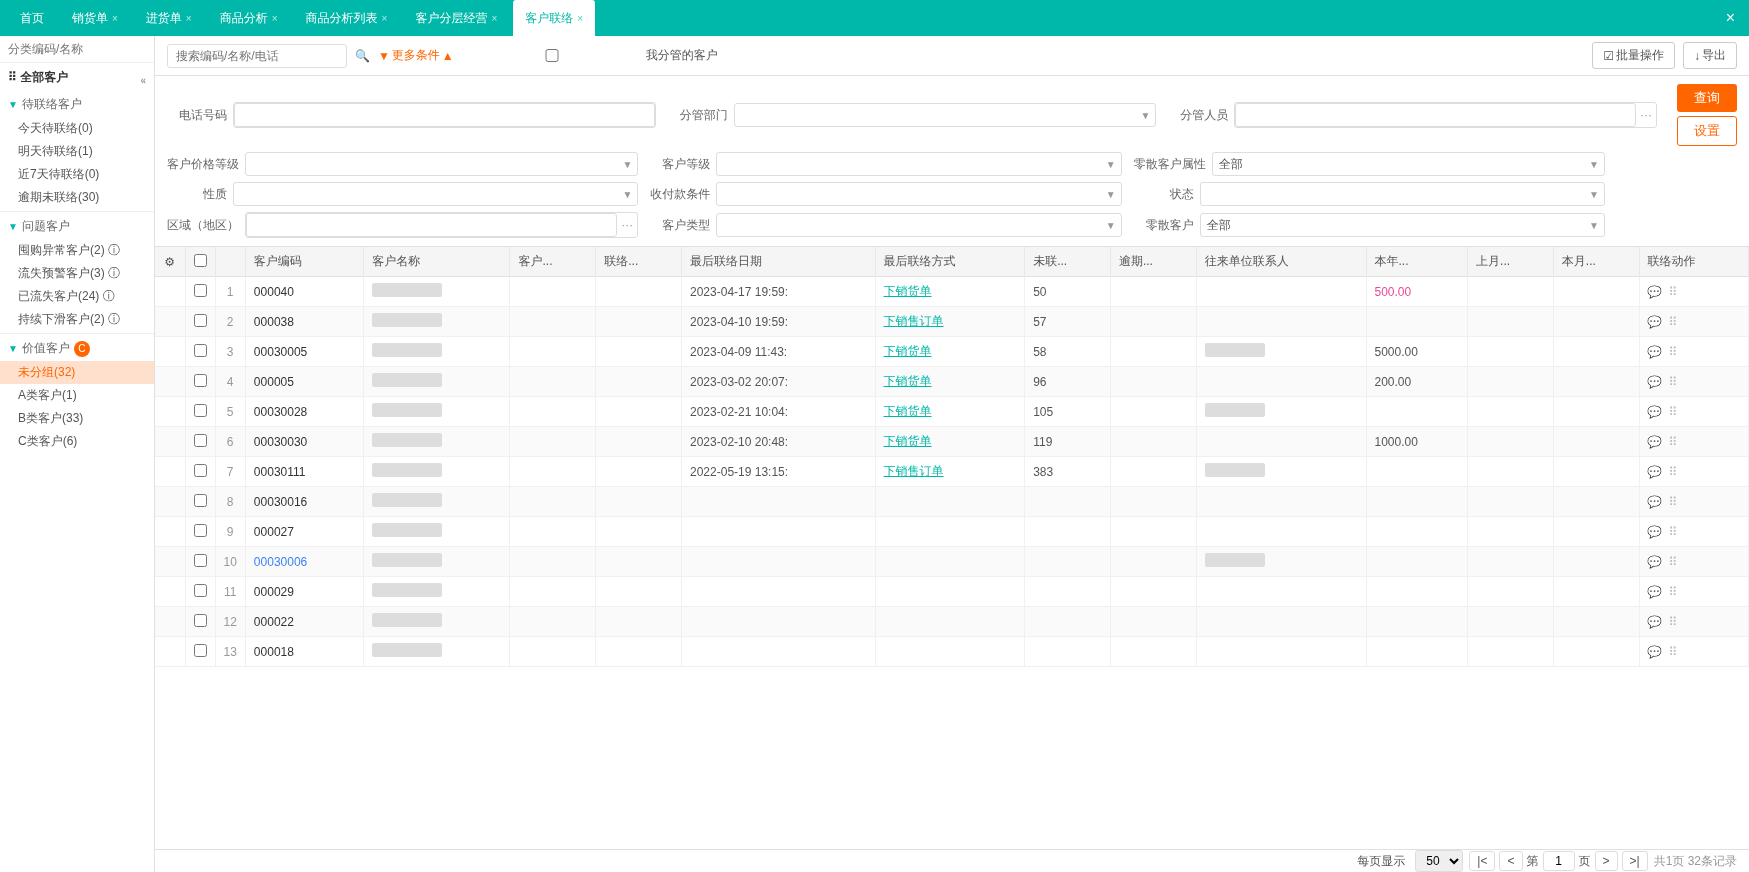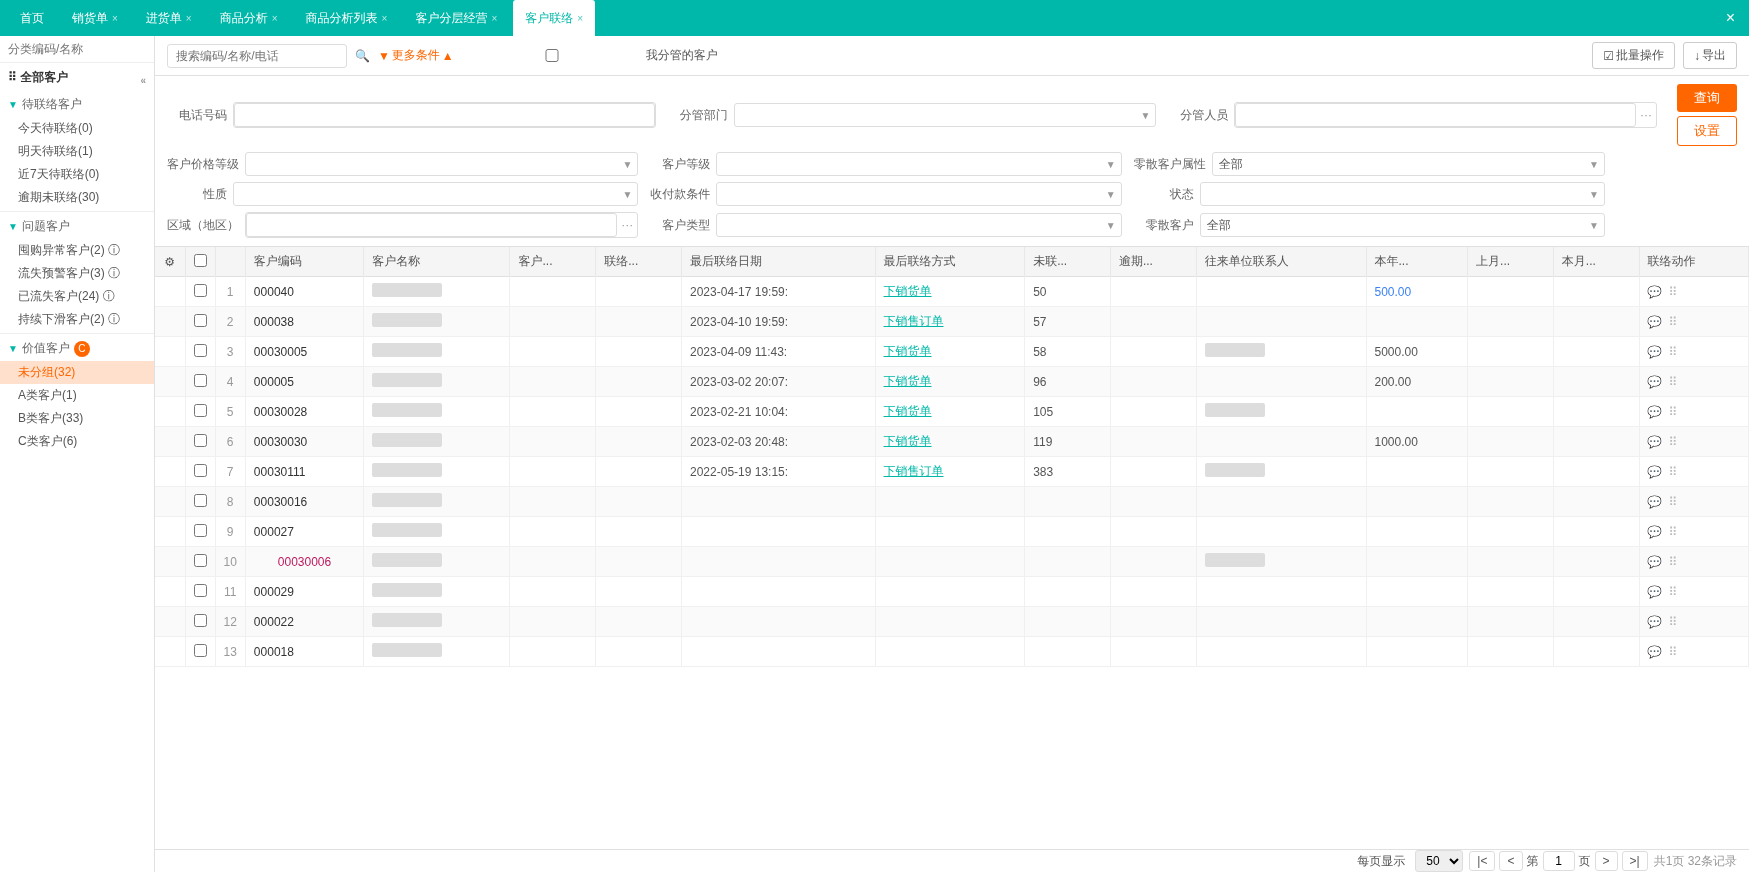--- a/index.html
+++ b/index.html
@@ -668,21 +668,21 @@
     </td>
     <td style="color:#555;">2023-04-17 19:59:</td>
     <td>
       <span class="link-text">下销货单</span>
     </td>
     <td style="color:#555;">50</td>
     <td></td>
     <td>
       
     </td>
-    <td style="color:#3b82f6;">500.00</td>
+    <td style="color:#ec4899;">500.00</td>
     <td></td>
     <td></td>
     <td>
       <div class="action-icons">
         <span class="action-icon">💬</span>
         <span class="action-icon">⠿</span>
       </div>
     </td>
   </tr>
             <tr style="background: rgb(250, 250, 250);">
@@ -834,21 +834,21 @@
     <td style="color:#333;">00030030</td>
     <td>
       <span class="blurred" style="background:#ddd;display:inline-block;min-width:70px;height:14px;border-radius:2px;"></span>
     </td>
     <td>
       
     </td>
     <td>
       
     </td>
-    <td style="color:#555;">2023-02-03 20:48:</td>
+    <td style="color:#555;">2023-02-10 20:48:</td>
     <td>
       <span class="link-text">下销货单</span>
     </td>
     <td style="color:#555;">119</td>
     <td></td>
     <td>
       
     </td>
     <td style="color:#555;">1000.00</td>
     <td></td>
@@ -964,21 +964,21 @@
         <span class="action-icon">⠿</span>
       </div>
     </td>
   </tr>
             <tr style="background: rgb(250, 250, 250);">
     <td class="center"></td>
     <td class="center">
       <input type="checkbox" style="">
     </td>
     <td class="row-num center">10</td>
-    <td style="color:#be185d;text-align:center;">00030006</td>
+    <td style="color:#3b82f6;">00030006</td>
     <td>
       <span class="blurred" style="background:#ddd;display:inline-block;min-width:70px;height:14px;border-radius:2px;"></span>
     </td>
     <td>
       
     </td>
     <td>
       
     </td>
     <td style="color:#555;"></td>

